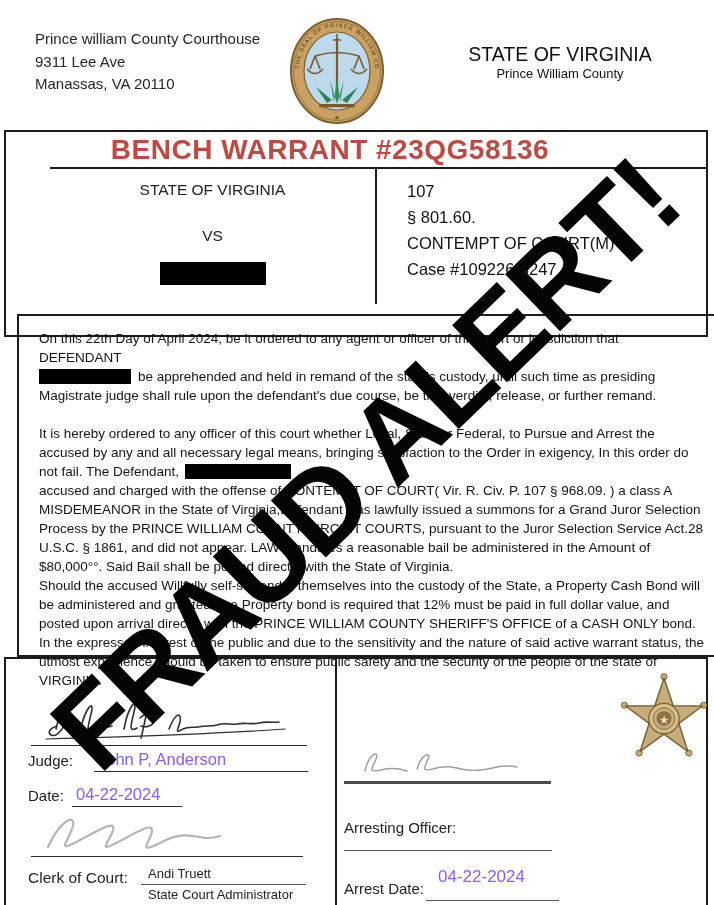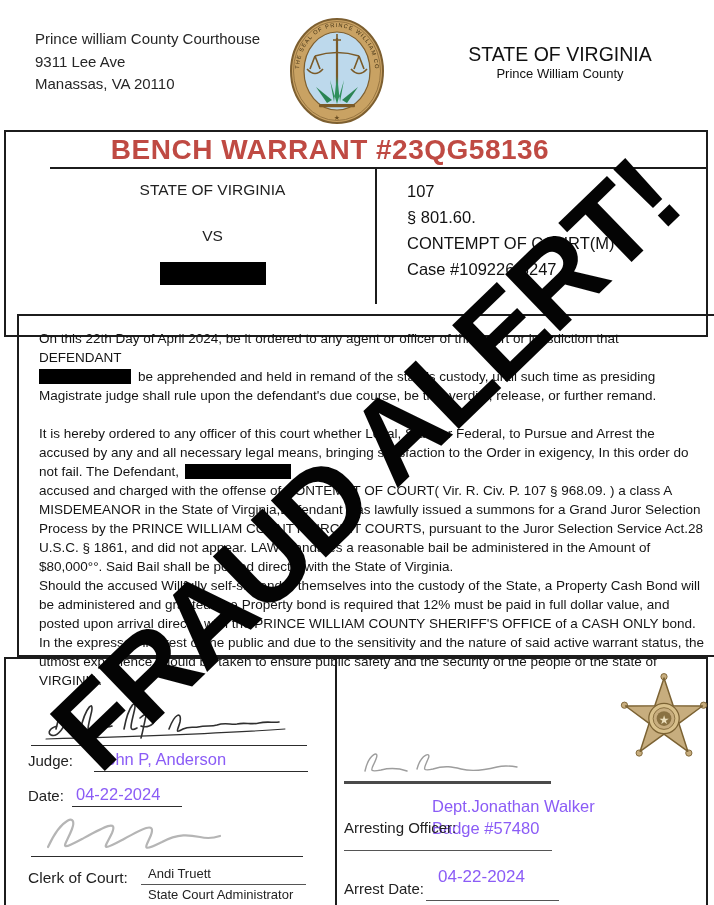--- a/index.html
+++ b/index.html
@@ -177,24 +177,20 @@
       <circle cx="50" cy="52" r="11.8" fill="#c7ad7e" stroke="#7b6233" stroke-width="0.9"></circle>
       <circle cx="50" cy="52" r="8" fill="#8a7242"></circle>
       <text x="50" y="57.5" font-size="13" text-anchor="middle" fill="#ecdfbc">★</text>
     </svg>
 
     <svg class="abs" style="left:345px;top:86px;" width="180" height="38" viewBox="0 0 180 38">
       <path d="M14,26 C18,8 29,5 25,14 C22,23 15,28 30,25 C42,22 50,24 56,26 M66,24 C70,9 81,6 77,14 C74,22 69,27 82,24 C94,20 102,22 110,24 C122,27 134,25 146,22 C154,20 160,21 166,22" fill="none" stroke="#9d9d9d" stroke-width="1.4" stroke-linecap="round"></path>
     </svg>
     <div class="abs rule-heavy" style="left:338px;top:122px;width:207px;"></div>
 
-    <div class="abs" style="left:426px;top:136px;line-height:1.35;">
-      <div class="val">Dept.Jonathan Walker</div>
-      <div class="val">Badge #57480</div>
-    </div>
     <span class="abs lab" style="left:338px;top:160px;">Arresting Officer:</span>
     <div class="abs rule-light" style="left:338px;top:191px;width:208px;"></div>
 
     <span class="abs val" style="left:432px;top:208px;font-size:17px;">04-22-2024</span>
     <span class="abs lab" style="left:338px;top:221px;">Arrest Date:</span>
     <div class="abs rule-light" style="left:420px;top:241px;width:133px;"></div>
   </div>
 
   <div class="watermark" style="color: rgb(4, 4, 4);">FRAUD ALERT!</div>
 

